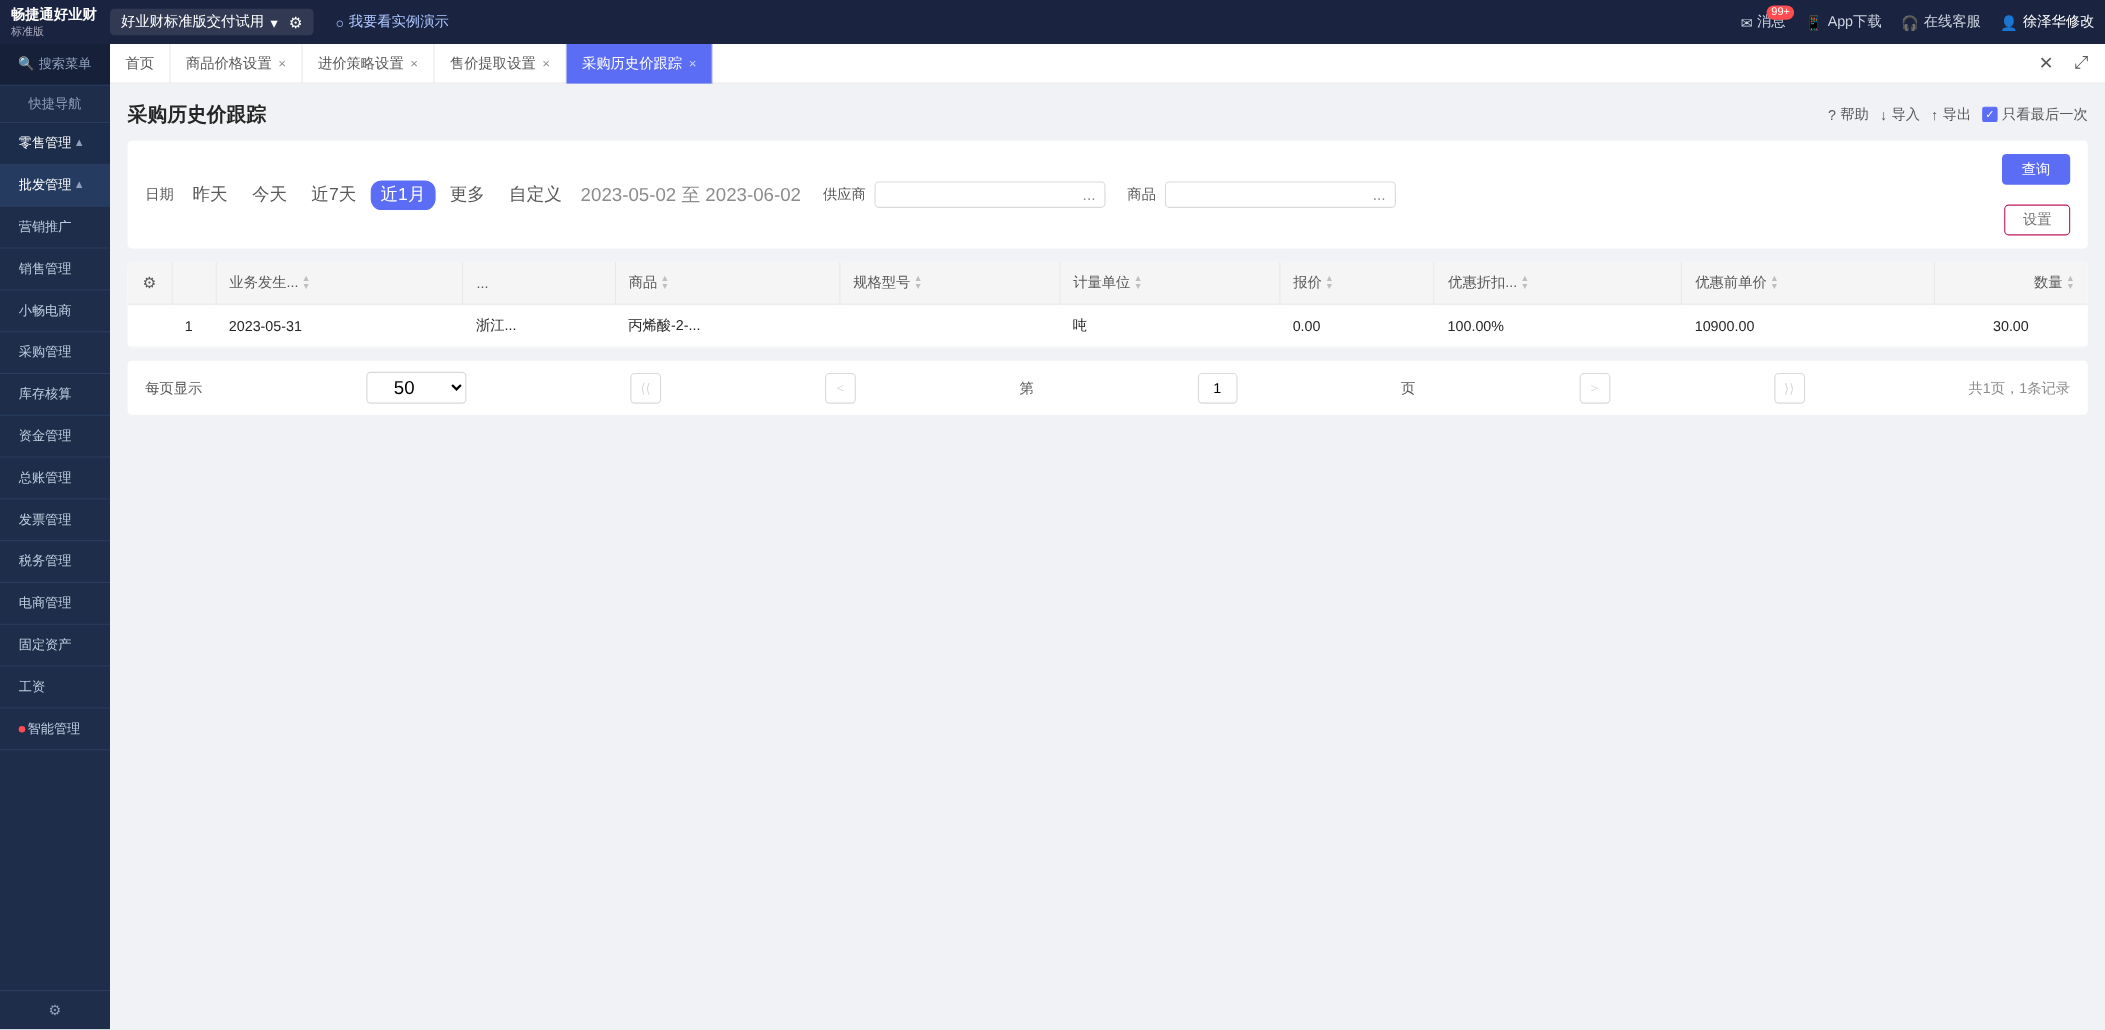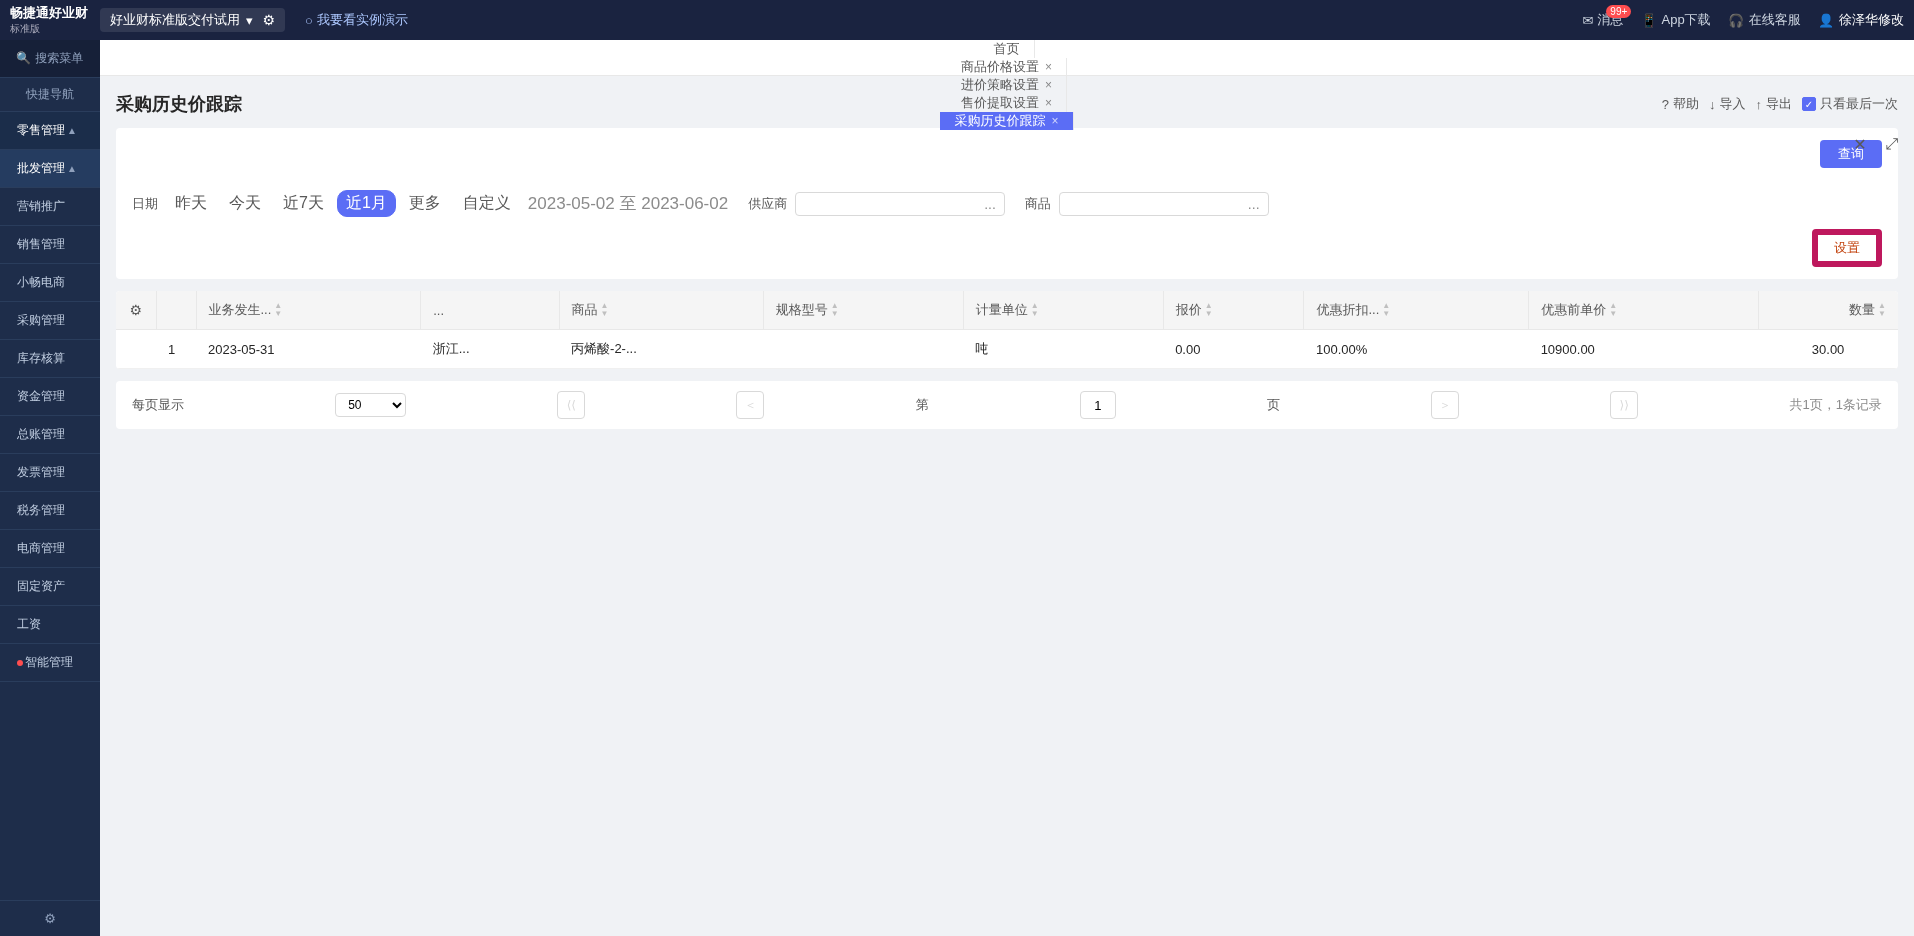--- a/index.html
+++ b/index.html
@@ -146,21 +146,20 @@
     
     .tab-bar {
       height: 36px;
       background: #fff;
       display: flex;
       align-items: center;
       border-bottom: 1px solid #e8e8e8;
       padding: 0 0;
       flex-shrink: 0;
       position: relative;
-      flex-direction: column;
     }
     .tab-item {
       height: 36px;
       display: flex;
       align-items: center;
       padding: 0 14px;
       font-size: 13px;
       color: #595959;
       cursor: pointer;
       border-right: 1px solid #e8e8e8;
@@ -313,29 +312,28 @@
       color: #fff;
       border: none;
       border-radius: 4px;
       padding: 5px 18px;
       font-size: 13px;
       cursor: pointer;
       white-space: nowrap;
     }
     .btn-setting {
       background: #fff;
-      color: #c2410c;
-      border: 6px solid #be185d;
+      color: #737373;
+      border: 1px solid #be185d;
       border-radius: 4px;
       padding: 4px 16px;
       font-size: 13px;
       cursor: pointer;
       white-space: nowrap;
       margin-left: 0;
-      margin-top: 43px;
     }
     .filter-actions {
       margin-left: auto;
       display: flex;
       flex-direction: column;
       gap: 18px;
       align-items: flex-end;
     }
 
     
@@ -390,22 +388,22 @@
       background: #fff;
       padding: 10px 16px;
       border-radius: 4px;
       gap: 8px;
       font-size: 13px;
       color: #595959;
     }
     .per-page-select {
       border: 1px solid #d9d9d9;
       border-radius: 4px;
-      padding: 3px 20px 3px 8px;
-      font-size: 12px;
+      padding: 3px 20px 3px 20px;
+      font-size: 17px;
       appearance: auto;
       cursor: pointer;
       background: #fff;
     }
     .page-nav-btn {
       width: 28px;
       height: 28px;
       display: flex;
       align-items: center;
       justify-content: center;

